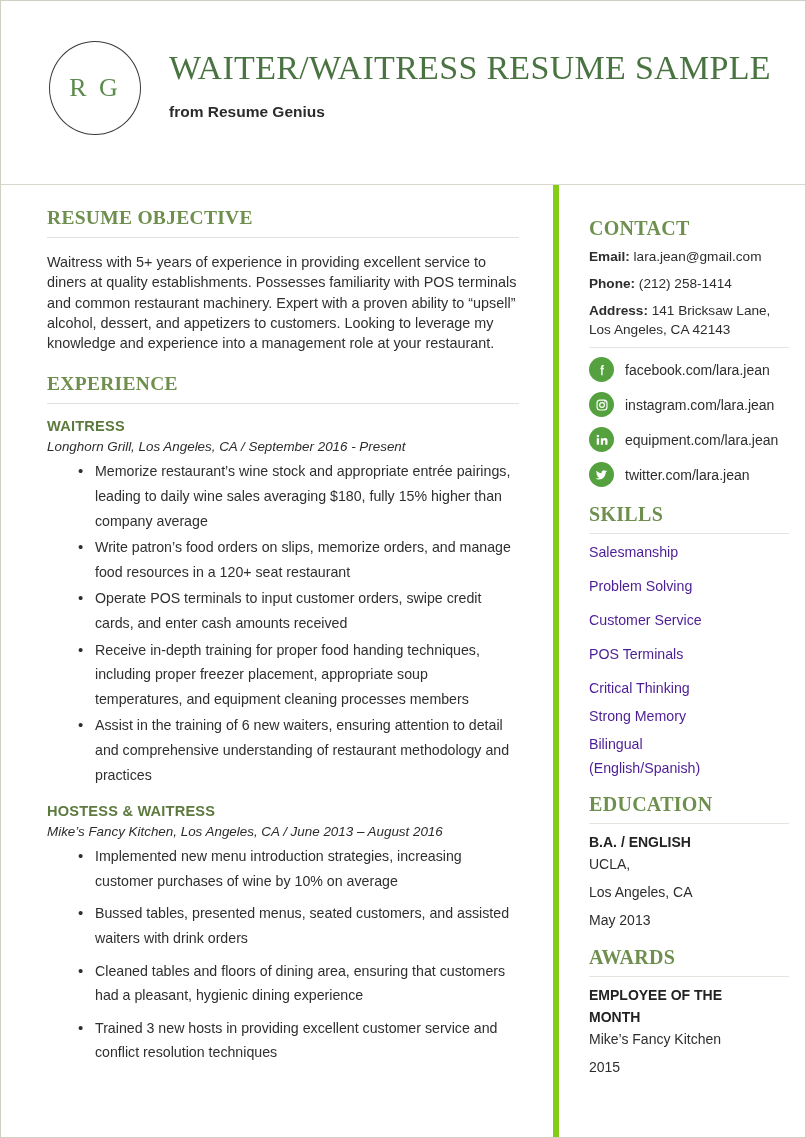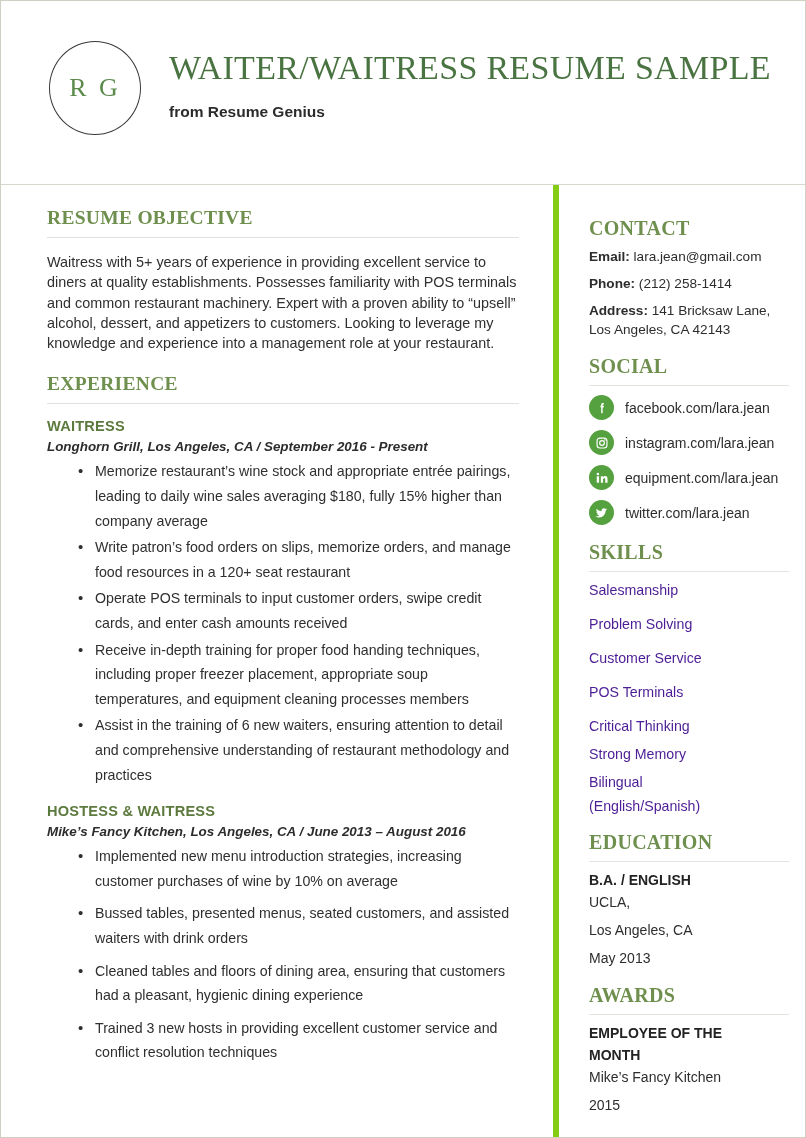--- a/index.html
+++ b/index.html
@@ -113,21 +113,21 @@
   .job-title {
     font-size: 14.6px;
     font-weight: bold;
     color: #5d7a3e;
     letter-spacing: 0.2px;
     margin-bottom: 5px;
   }
   .job-meta {
     font-size: 13.4px;
     font-style: italic;
-    font-weight: bold;
+    font-weight: normal;
     color: #2c2c2c;
     margin-bottom: 5px;
   }
   ul.bullets {
     list-style: none;
     margin: 0 0 16px 0;
     padding: 0;
   }
   ul.bullets li {
     position: relative;
@@ -287,21 +287,20 @@
           <span>(212) 258-1414</span>
         </div>
         <div class="contact-line">
           <b>Address:</b>
           <span>141 Bricksaw Lane,</span><br>
           <span>Los Angeles, CA 42143</span>
         </div>
       </div>
 
       <div>
-        <div class="side-head">SOCIAL</div>
         <div class="side-rule"></div>
         <div class="social-list">
 
           <div class="social-row">
             <span class="social-badge">
               <svg width="14" height="14" viewBox="0 0 24 24">
                   <path fill="#ffffff" d="M15.2 8.3h-2.1V6.9c0-.6.4-.8.7-.8h1.4V3.6h-1.9c-2.2 0-2.7 1.6-2.7 2.7v2H9.3v2.6h1.3V21h2.5v-10h1.8l.3-2.7z"></path>
                 </svg>
             </span>
             <span class="social-text">facebook.com/lara.jean</span>

